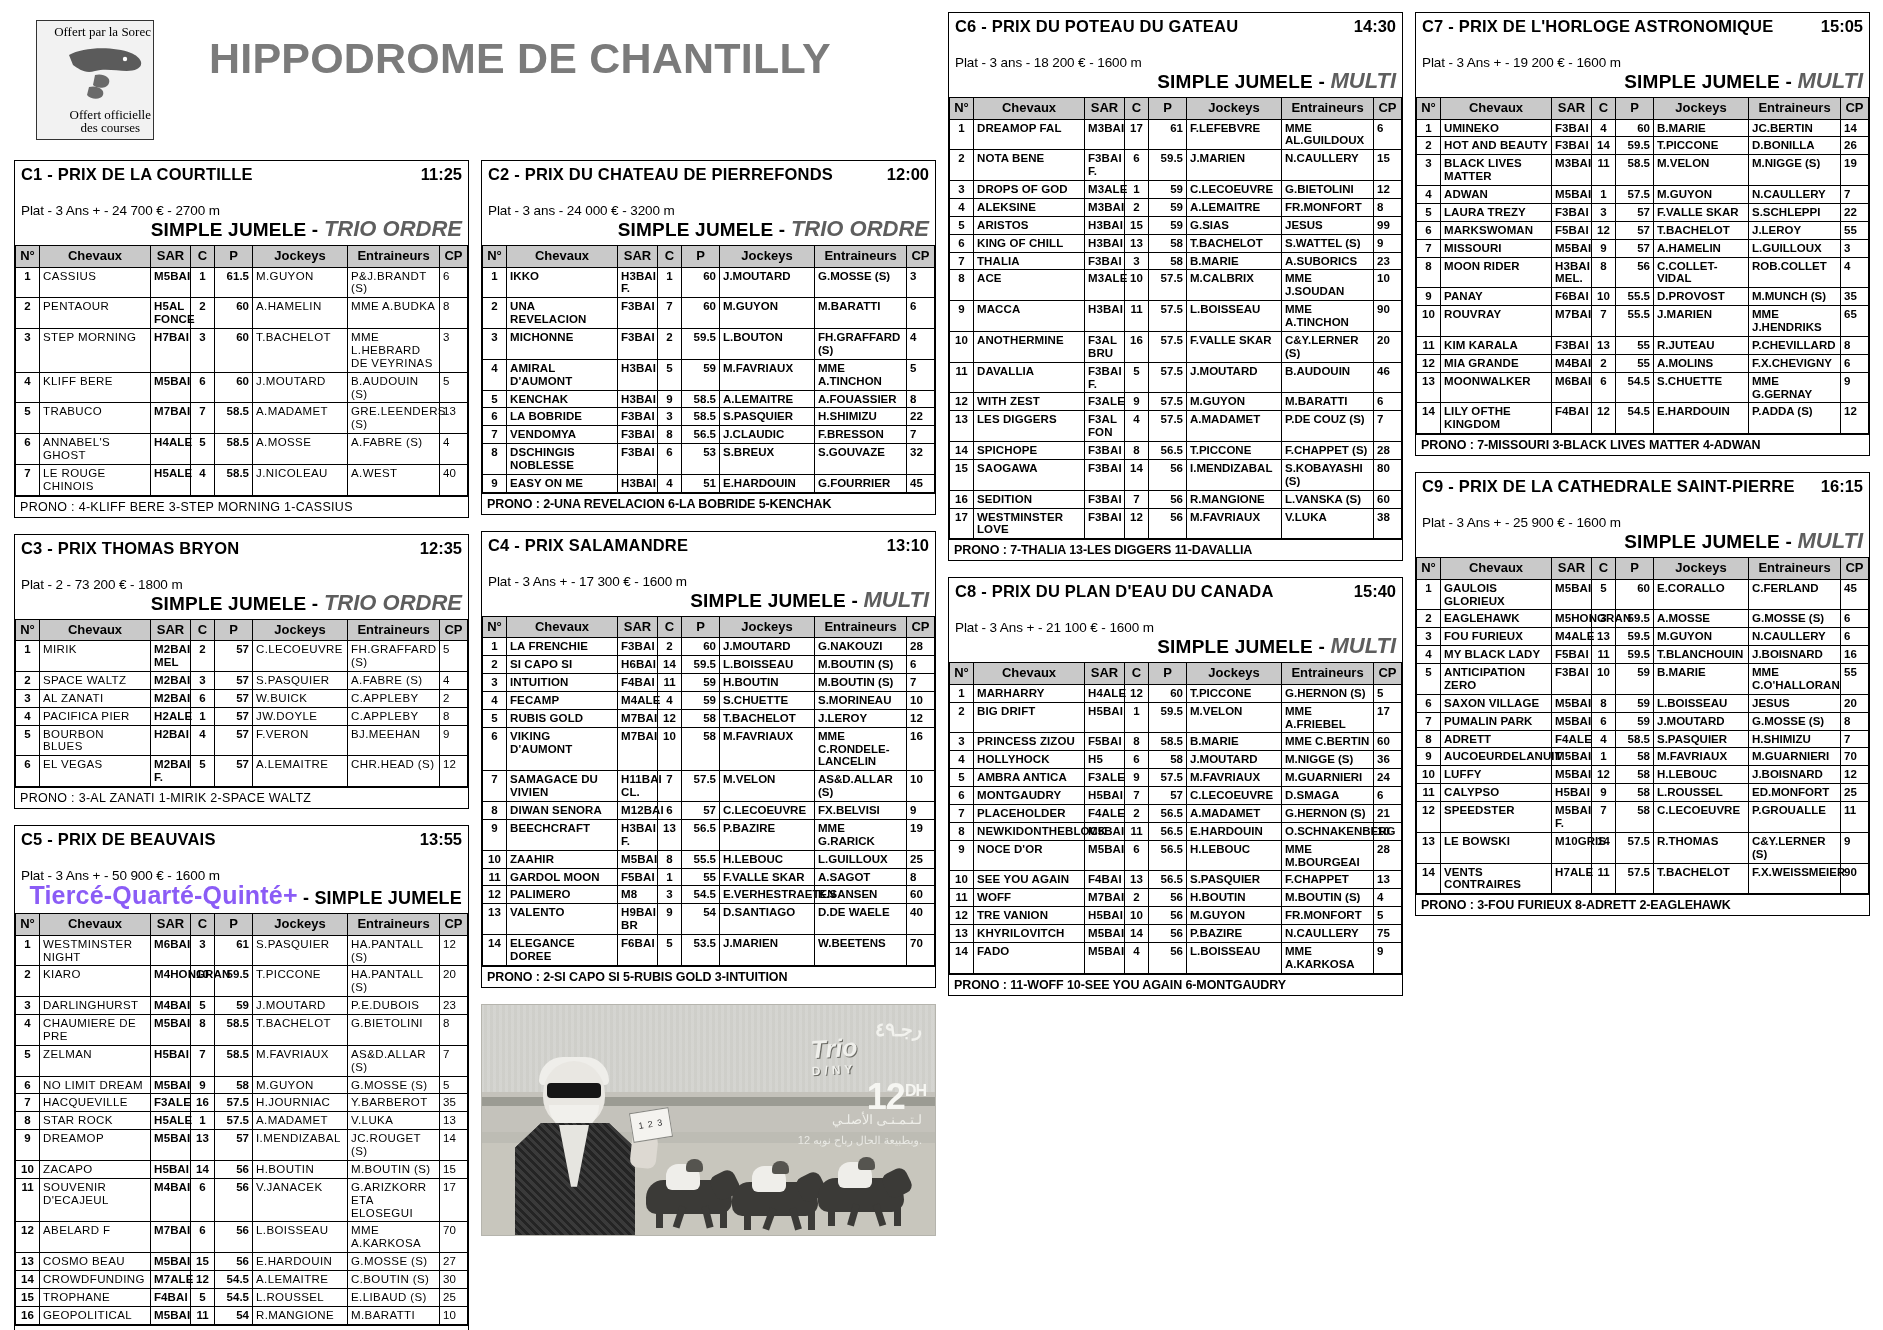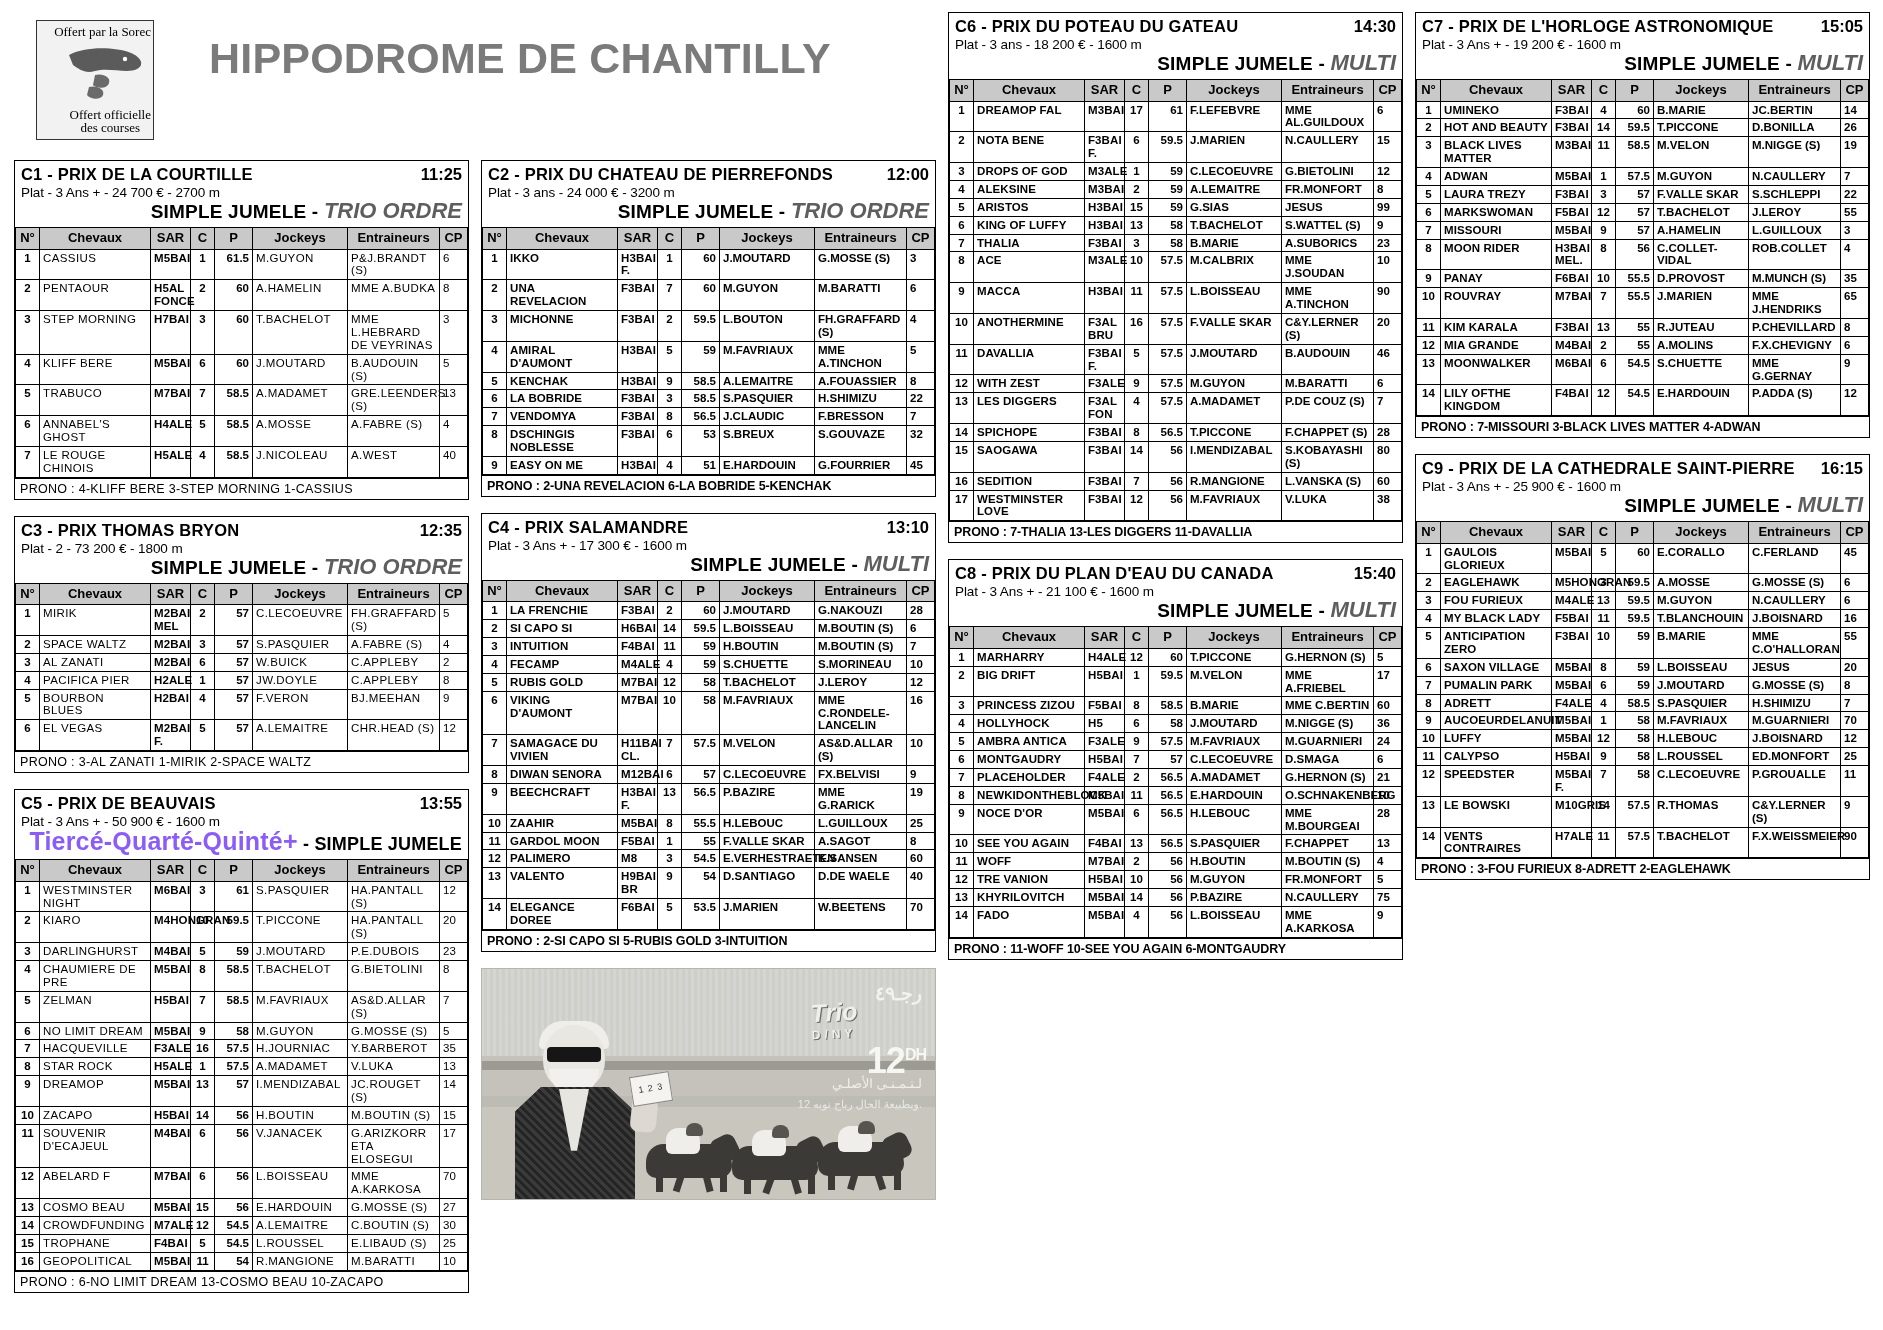--- a/index.html
+++ b/index.html
@@ -34,21 +34,21 @@
   .columns { display:flex; gap:12px; align-items:flex-start; }
   .col { width:455px; flex:0 0 455px; }
   .col.col3, .col.col4 { margin-top:-148px; }
 
   
   .race { border:1.6px solid #000; margin-bottom:16px; background:#fff; }
   .race-head { padding:4px 6px 2px 6px; }
   .race-title-row { display:flex; justify-content:space-between; align-items:flex-start; }
   .race-title { font-size:16.5px; font-weight:bold; letter-spacing:0.2px; line-height:1.12; padding-right:6px; }
   .race-time { font-size:16.5px; font-weight:bold; white-space:nowrap; }
-  .race-cond { font-size:13.5px; margin-top:1px; letter-spacing:-0.1px; }
+  .race-cond { font-size:13.5px; margin-top:19px; letter-spacing:-0.1px; }
   .race-bets { text-align:right; font-size:19px; font-weight:bold; margin-top:-2px; padding-bottom:1px; letter-spacing:0.2px; }
   .race-bets .ital { font-style:italic; color:#5e5e5e; font-size:22px; letter-spacing:0; }
   .race-bets .tqq { color:#8b5cf6; font-size:25px; }
   .race-bets .sj-small { font-size:18px; }
 
   
   table.runners { width:100%; border-collapse:collapse; table-layout:fixed; }
   table.runners th, table.runners td {
     border:1px solid #000;
     font-size:11.5px;
@@ -921,21 +921,21 @@
                 <td class="c-horse">ARISTOS</td>
                 <td class="c-sar">H3BAI</td>
                 <td class="c-c">15</td>
                 <td class="c-p">59</td>
                 <td class="c-jockey">G.SIAS</td>
                 <td class="c-trainer">JESUS</td>
                 <td class="c-cp">99</td>
               </tr>
               <tr>
                 <td class="c-num">6</td>
-                <td class="c-horse">KING OF LUFFY</td>
+                <td class="c-horse">KING OF CHILL</td>
                 <td class="c-sar">H3BAI</td>
                 <td class="c-c">13</td>
                 <td class="c-p">58</td>
                 <td class="c-jockey">T.BACHELOT</td>
                 <td class="c-trainer">S.WATTEL (S)</td>
                 <td class="c-cp">9</td>
               </tr>
               <tr>
                 <td class="c-num">7</td>
                 <td class="c-horse">THALIA</td>

